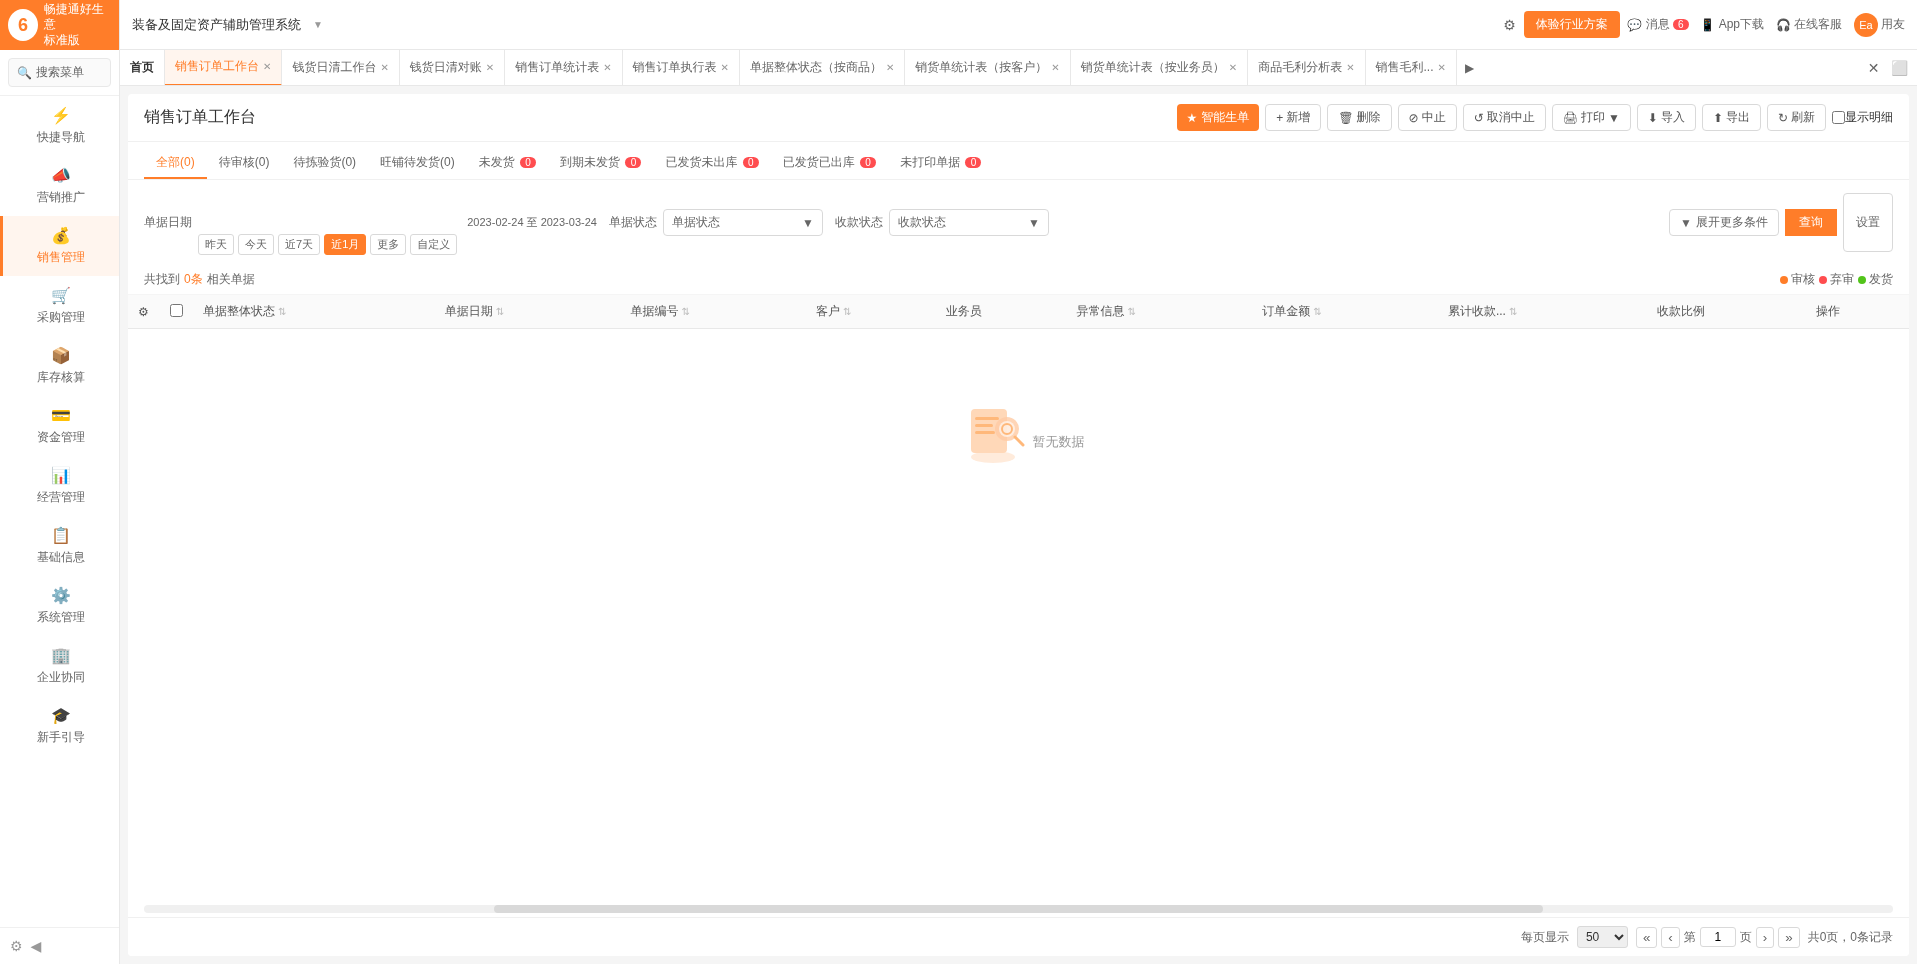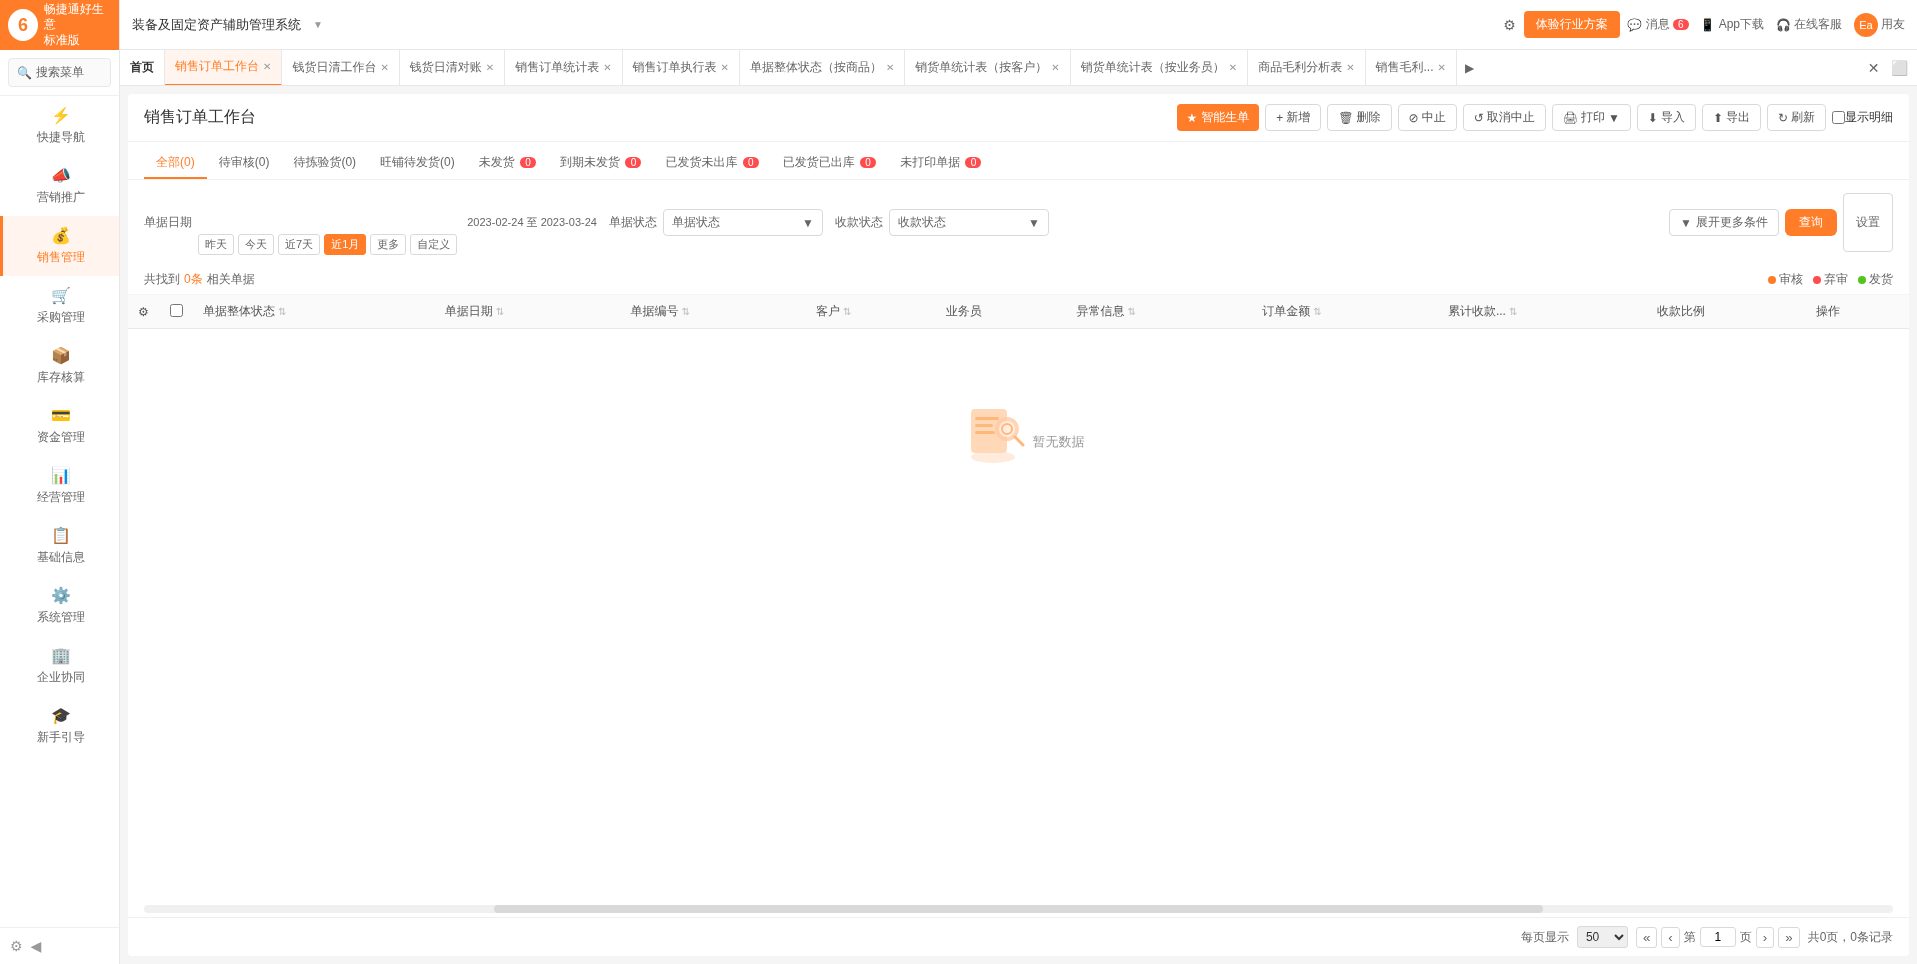--- a/index.html
+++ b/index.html
@@ -62,28 +62,28 @@
     
     .filter-bar { padding: 10px 16px; display: flex; align-items: center; gap: 12px; background: #fff; flex-wrap: wrap; }
     .filter-item { display: flex; align-items: center; gap: 6px; font-size: 12px; }
     .filter-label { color: #666; white-space: nowrap; }
     .filter-date-btns { display: flex; gap: 4px; align-items: center; margin-top: 44px; }
     .date-btn { padding: 2px 6px; border: 1px solid #d9d9d9; border-radius: 3px; cursor: pointer; color: #666; font-size: 11px; background: #fff; }
     .date-btn.active { background: #ff7d29; color: #fff; border-color: #ff7d29; }
     .date-range { color: #666; font-size: 11px; margin-left: 4px; }
     .filter-select { border: 1px solid #d9d9d9; border-radius: 4px; padding: 4px 8px; color: #666; font-size: 12px; min-width: 160px; cursor: pointer; background: #fff; display: flex; align-items: center; justify-content: space-between; gap: 4px; }
     .expand-btn { display: flex; align-items: center; gap: 4px; color: #666; cursor: pointer; font-size: 12px; border: 1px solid #d9d9d9; border-radius: 4px; padding: 4px 10px; background: #fff; }
-    .btn-query { background: #ff7d29; color: #fff; border: none; border-radius: 6px; padding: 5px 14px; cursor: pointer; font-size: 12px; }
+    .btn-query { background: #ff7d29; color: #fff; border: none; border-radius: 0; padding: 5px 14px; cursor: pointer; font-size: 12px; }
     .btn-setting { background: #fff; color: #666; border: 1px solid #d9d9d9; border-radius: 4px; padding: 20px 12px; cursor: pointer; font-size: 12px; }
 
     
     .record-info { padding: 6px 16px; display: flex; align-items: center; justify-content: space-between; font-size: 12px; color: #666; border-bottom: 1px solid #f5f5f5; }
     .record-info-left { display: flex; align-items: center; gap: 4px; }
     .record-count { color: #ff7d29; font-weight: 500; }
-    .record-actions { display: flex; gap: 10px; align-items: center; }
+    .record-actions { display: flex; gap: 4px; align-items: center; }
     .record-action { display: flex; align-items: center; gap: 3px; cursor: pointer; color: #666; }
     .record-action .dot { width: 8px; height: 8px; border-radius: 50%; display: inline-block; }
     .dot-orange { background: #ff7d29; }
     .dot-red { background: #ff4d4f; }
     .dot-green { background: #52c41a; }
 
     
     .table-wrapper { flex: 1; overflow: auto; }
     .data-table { width: 100%; border-collapse: collapse; font-size: 12px; }
     .data-table th { background: #fafafa; padding: 8px 10px; text-align: left; font-weight: 500; color: #555; border-bottom: 1px solid #e8e8e8; white-space: nowrap; }

